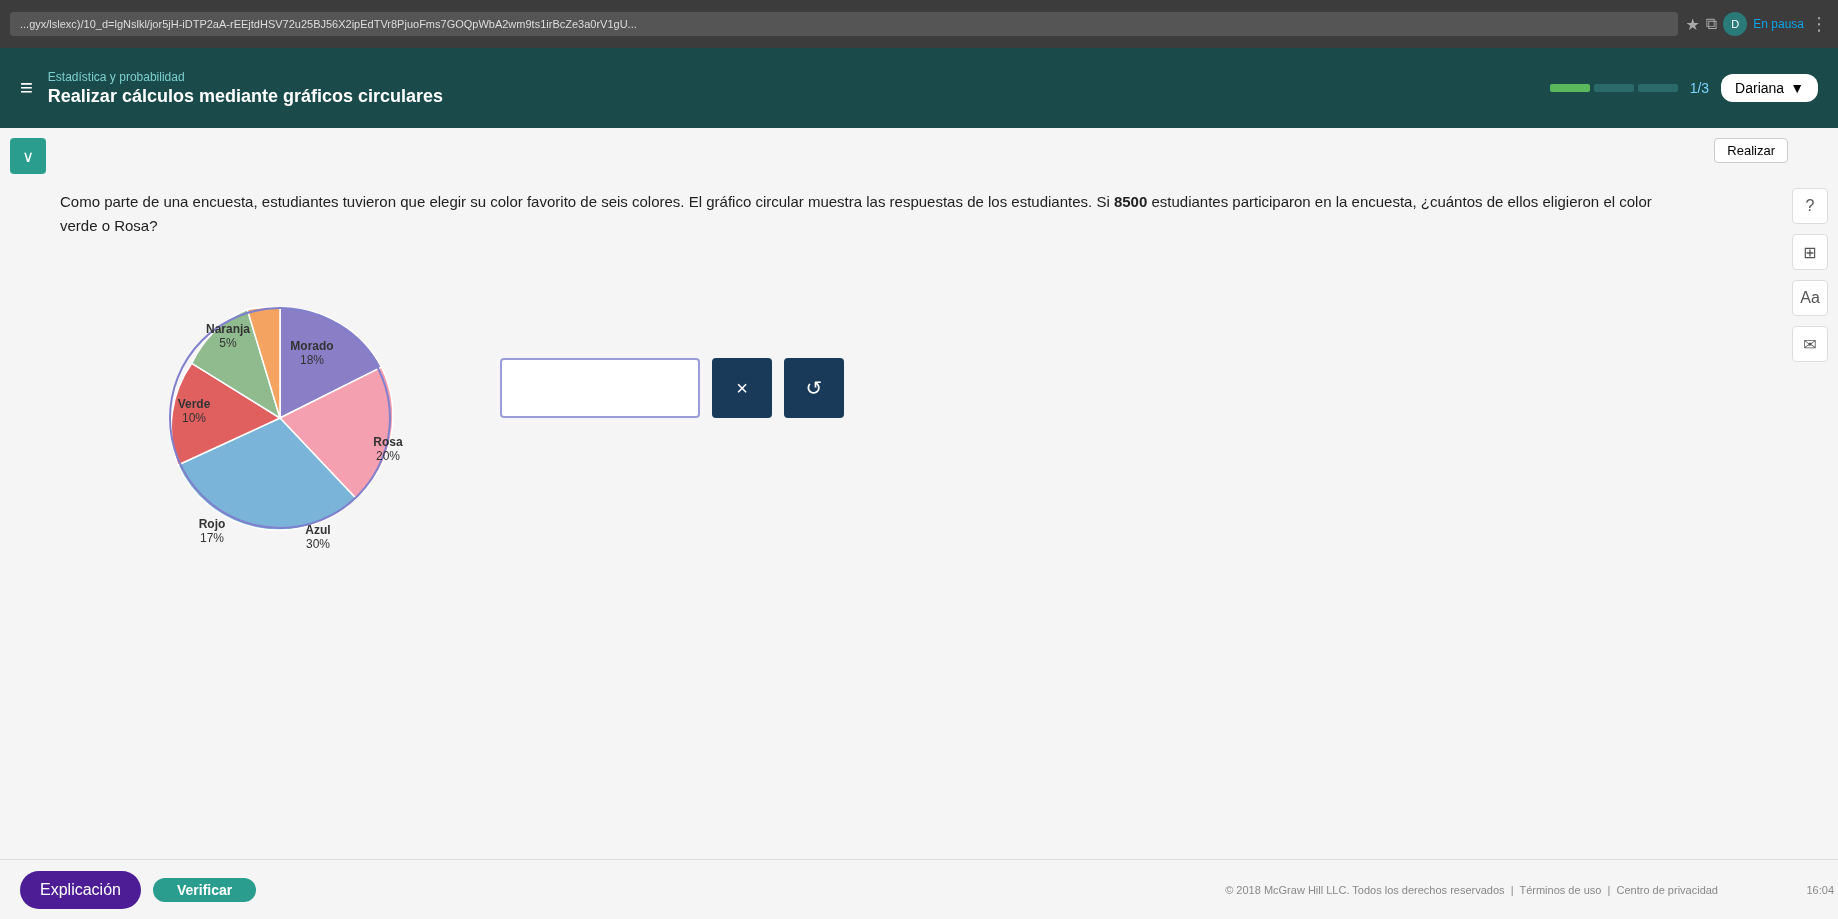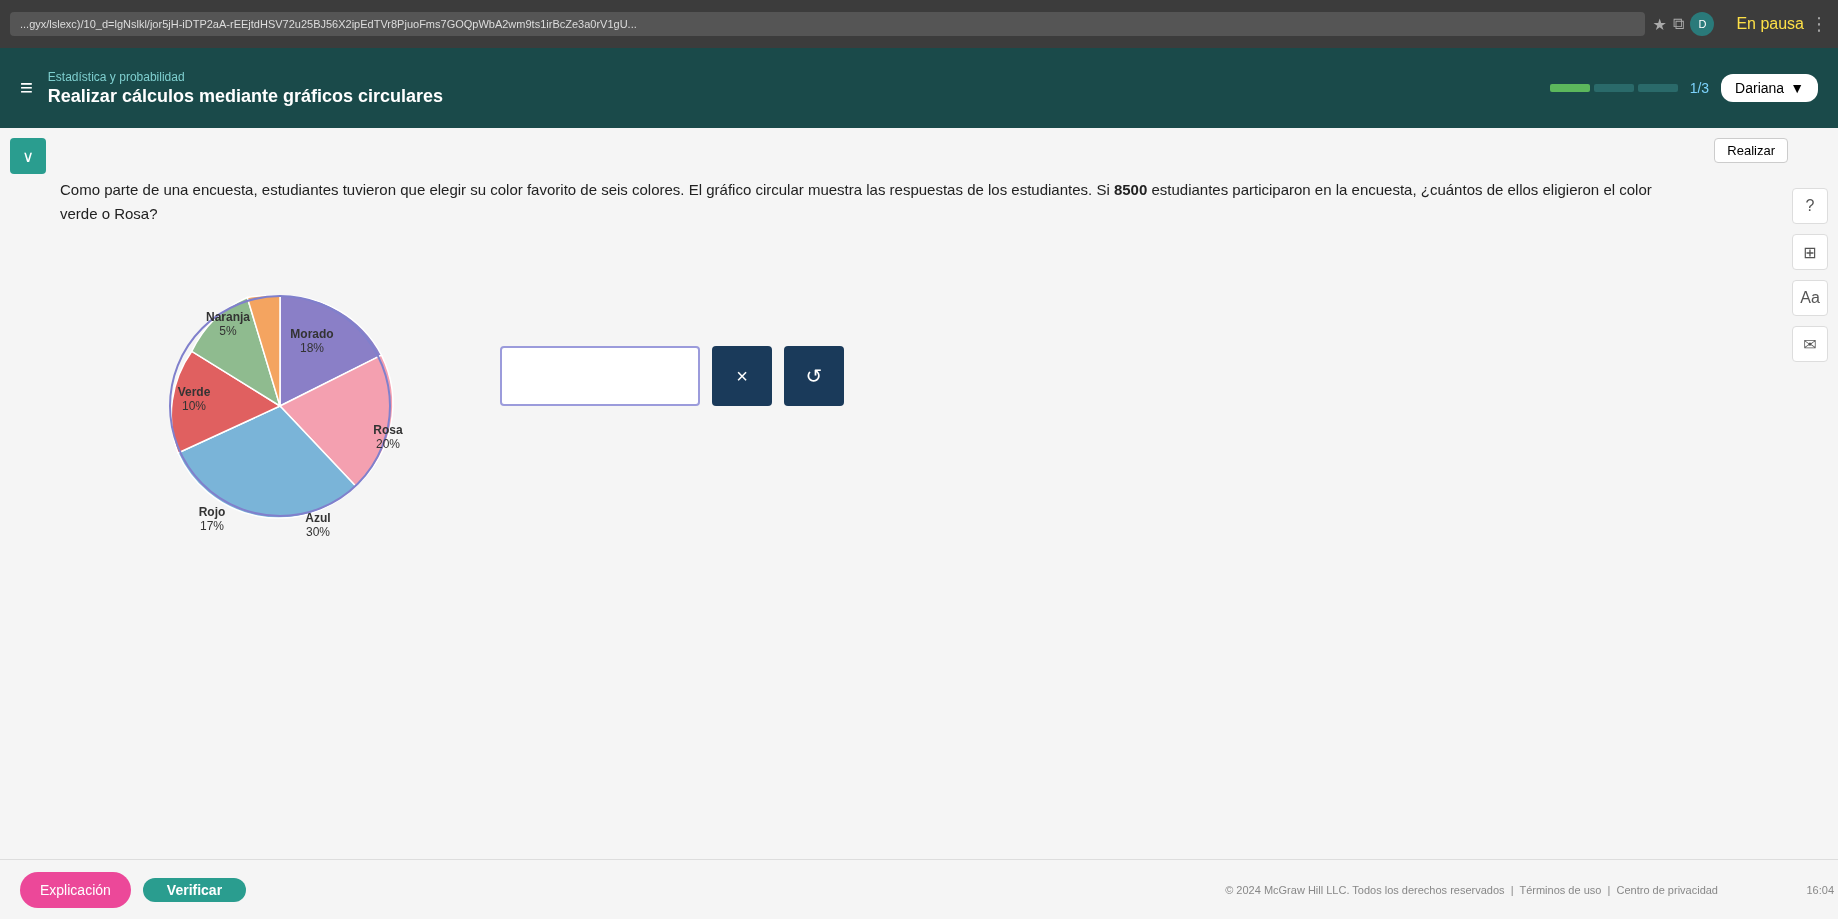--- a/index.html
+++ b/index.html
@@ -47,23 +47,22 @@
       border-radius: 50%;
       width: 24px;
       height: 24px;
       display: flex;
       align-items: center;
       justify-content: center;
       color: white;
       font-size: 11px;
     }
     .browser-paused {
-      color: #fde047;
-      font-size: 16px;
-      margin-left: 16px;
+      color: #0ea5e9;
+      font-size: 12px;
     }
 
     
     .app-header {
       background: #1a4a4a;
       height: 80px;
       display: flex;
       align-items: center;
       padding: 0 20px;
       gap: 15px;
@@ -187,20 +186,21 @@
 
     
     .question-area {
       padding: 50px 60px 20px 60px;
       max-width: 1750px;
     }
     .question-text {
       font-size: 15px;
       color: #222;
       line-height: 1.6;
+      margin-top: 12px;
     }
     .question-text .bold {
       font-weight: bold;
     }
 
     
     .chart-answer-area {
       display: flex;
       align-items: flex-start;
       padding: 20px 60px;
@@ -267,26 +267,26 @@
       right: 0;
       background: #f5f5f5;
       border-top: 1px solid #ddd;
       height: 60px;
       display: flex;
       align-items: center;
       padding: 0 20px;
       gap: 12px;
     }
     .explicacion-btn {
-      background: #ec4899;
+      background: #4c1d95;
       border: none;
       border-radius: 25px;
       padding: 10px 20px;
       color: white;
-      font-size: 14px;
+      font-size: 16px;
       cursor: pointer;
     }
     .verificar-btn {
       background: #2a9d8f;
       border: none;
       border-radius: 25px;
       padding: 4px 24px;
       color: white;
       font-size: 14px;
       font-weight: bold;
@@ -429,20 +429,20 @@
         <span>↺</span>
       </button>
     </div>
   </div>
 </div>
 
 <div class="footer">
   <button class="explicacion-btn">Explicación</button>
   <button class="verificar-btn">Verificar</button>
   <div class="footer-copyright">
-    <span>© 2024 McGraw Hill LLC. Todos los derechos reservados</span>
+    <span>© 2018 McGraw Hill LLC. Todos los derechos reservados</span>
     &nbsp;|&nbsp;
     <span>Términos de uso</span>
     &nbsp;|&nbsp;
     <span>Centro de privacidad</span>
   </div>
   <div class="footer-time">16:04</div>
 </div>
 
 </body></html>

